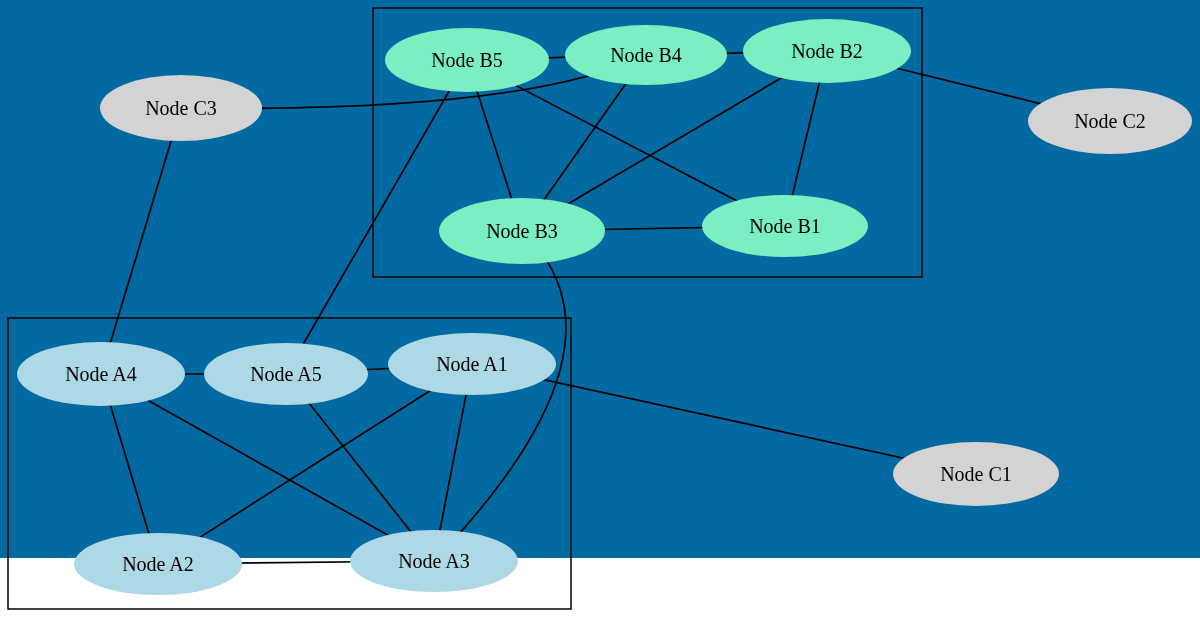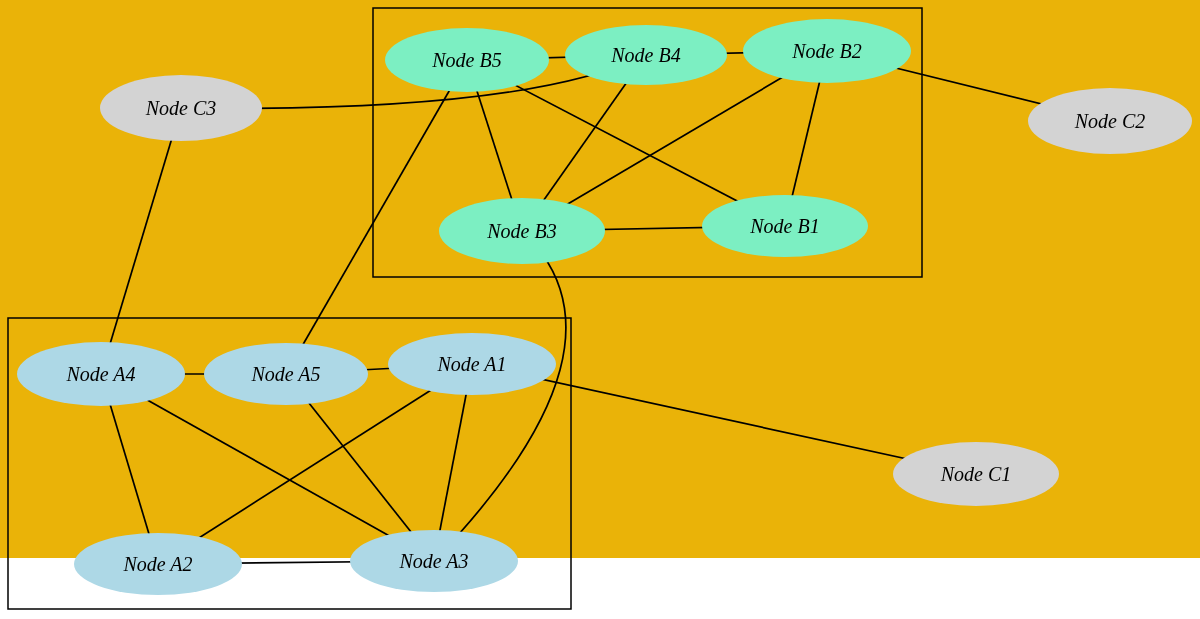--- a/index.html
+++ b/index.html
@@ -8,22 +8,21 @@
     background: #ffffff;
     width: 1200px;
     height: 619px;
     overflow: hidden;
     font-family: "Liberation Serif", "DejaVu Serif", serif;
   }
   #graph-wrap {
     position: relative;
     width: 1200px;
     height: 558px;
-    background: #eab308;
-    font-style: italic;
+    background: #0369a1;
   }
   svg { display: block; }
   .cluster-box {
     fill: none;
     stroke: #000000;
     stroke-width: 1.5;
   }
   .edge {
     fill: none;
     stroke: #000000;

